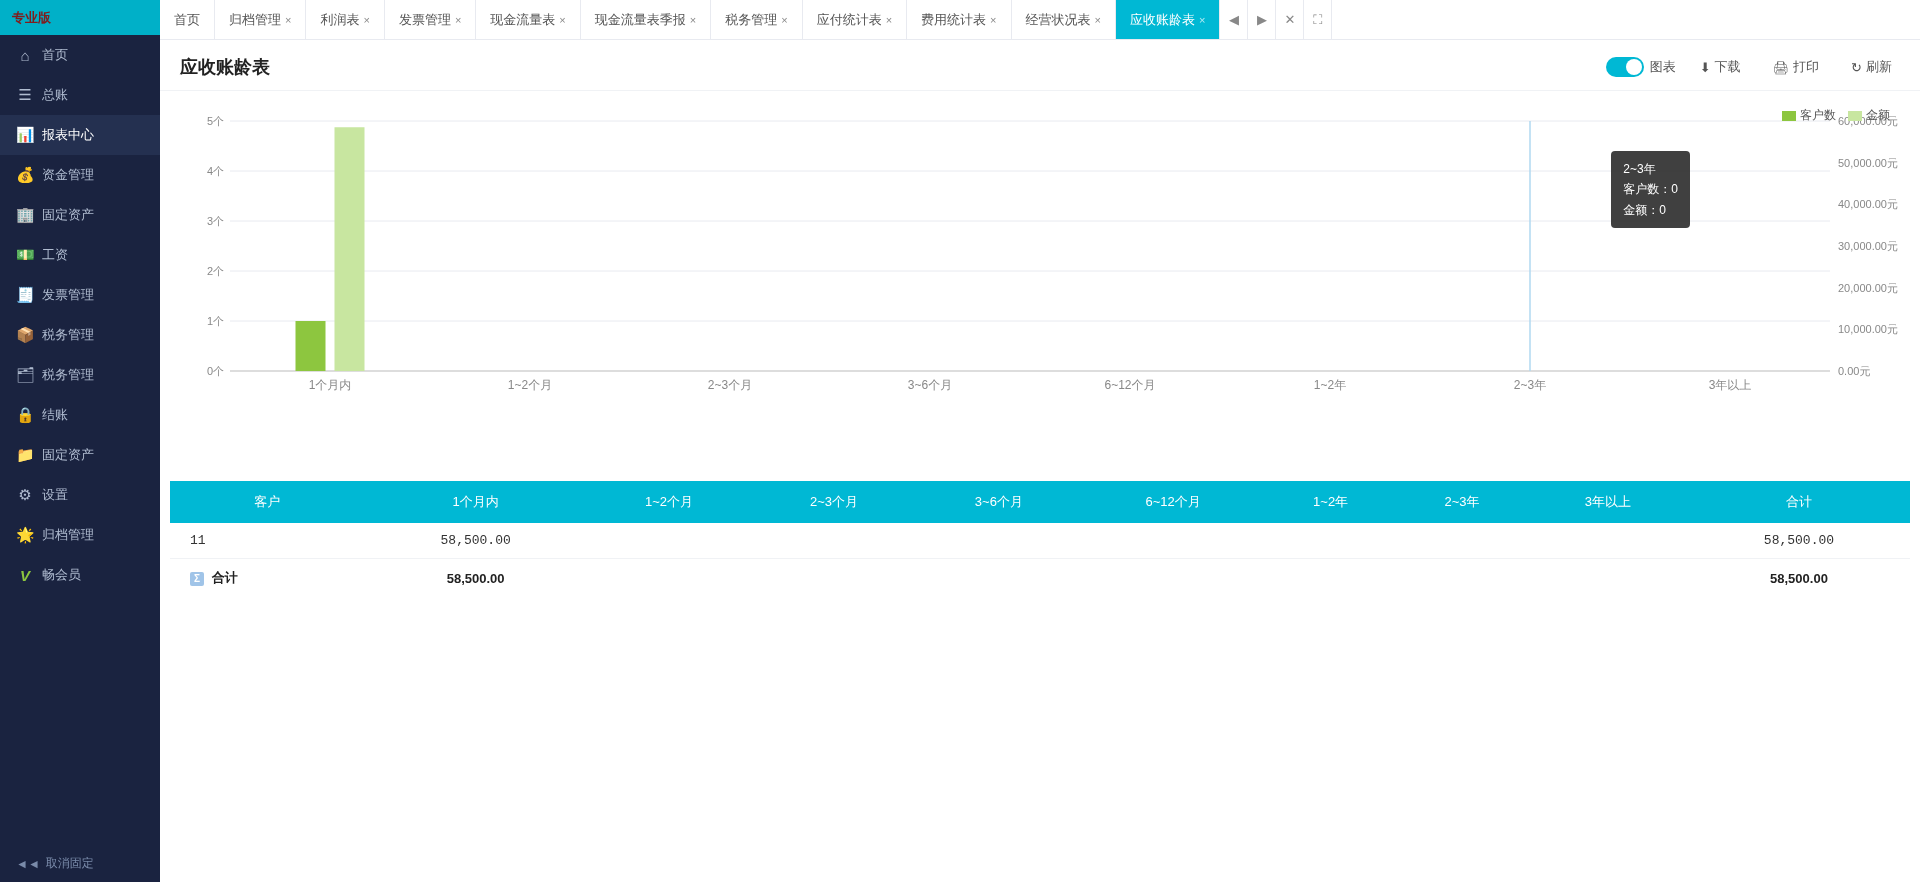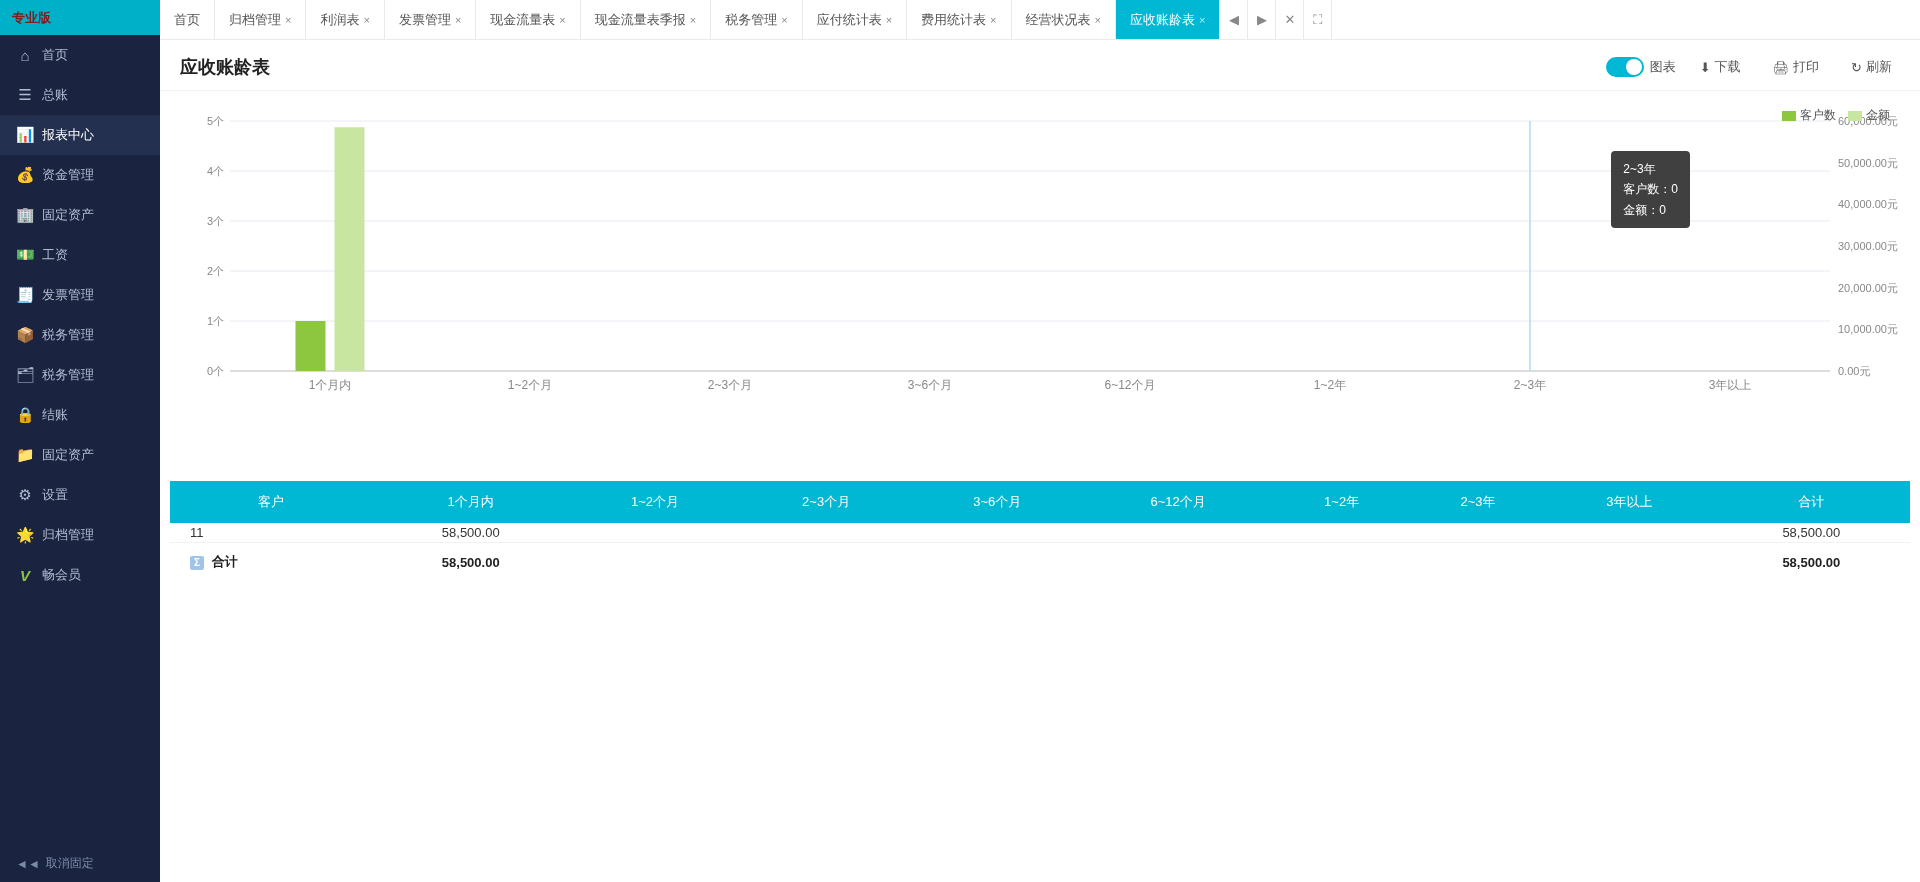--- a/index.html
+++ b/index.html
@@ -198,23 +198,24 @@
       padding: 12px 8px;
       text-align: center;
       font-weight: normal;
       border: none;
     }
     .data-table tbody tr {
       background: #fff;
       border-bottom: 1px solid #f0f2f5;
     }
     .data-table tbody td {
-      padding: 2px 8px;
+      padding: 10px 8px;
       text-align: center;
       color: #333;
+      font-family: Liberation Mono, monospace;
     }
     .data-table tbody td:first-child { text-align: left; padding-left: 20px; }
     .data-table tfoot tr {
       background: #fff;
       border-top: 1px solid #d946ef;
     }
     .data-table tfoot td {
       padding: 10px 8px;
       text-align: center;
       font-weight: bold;

